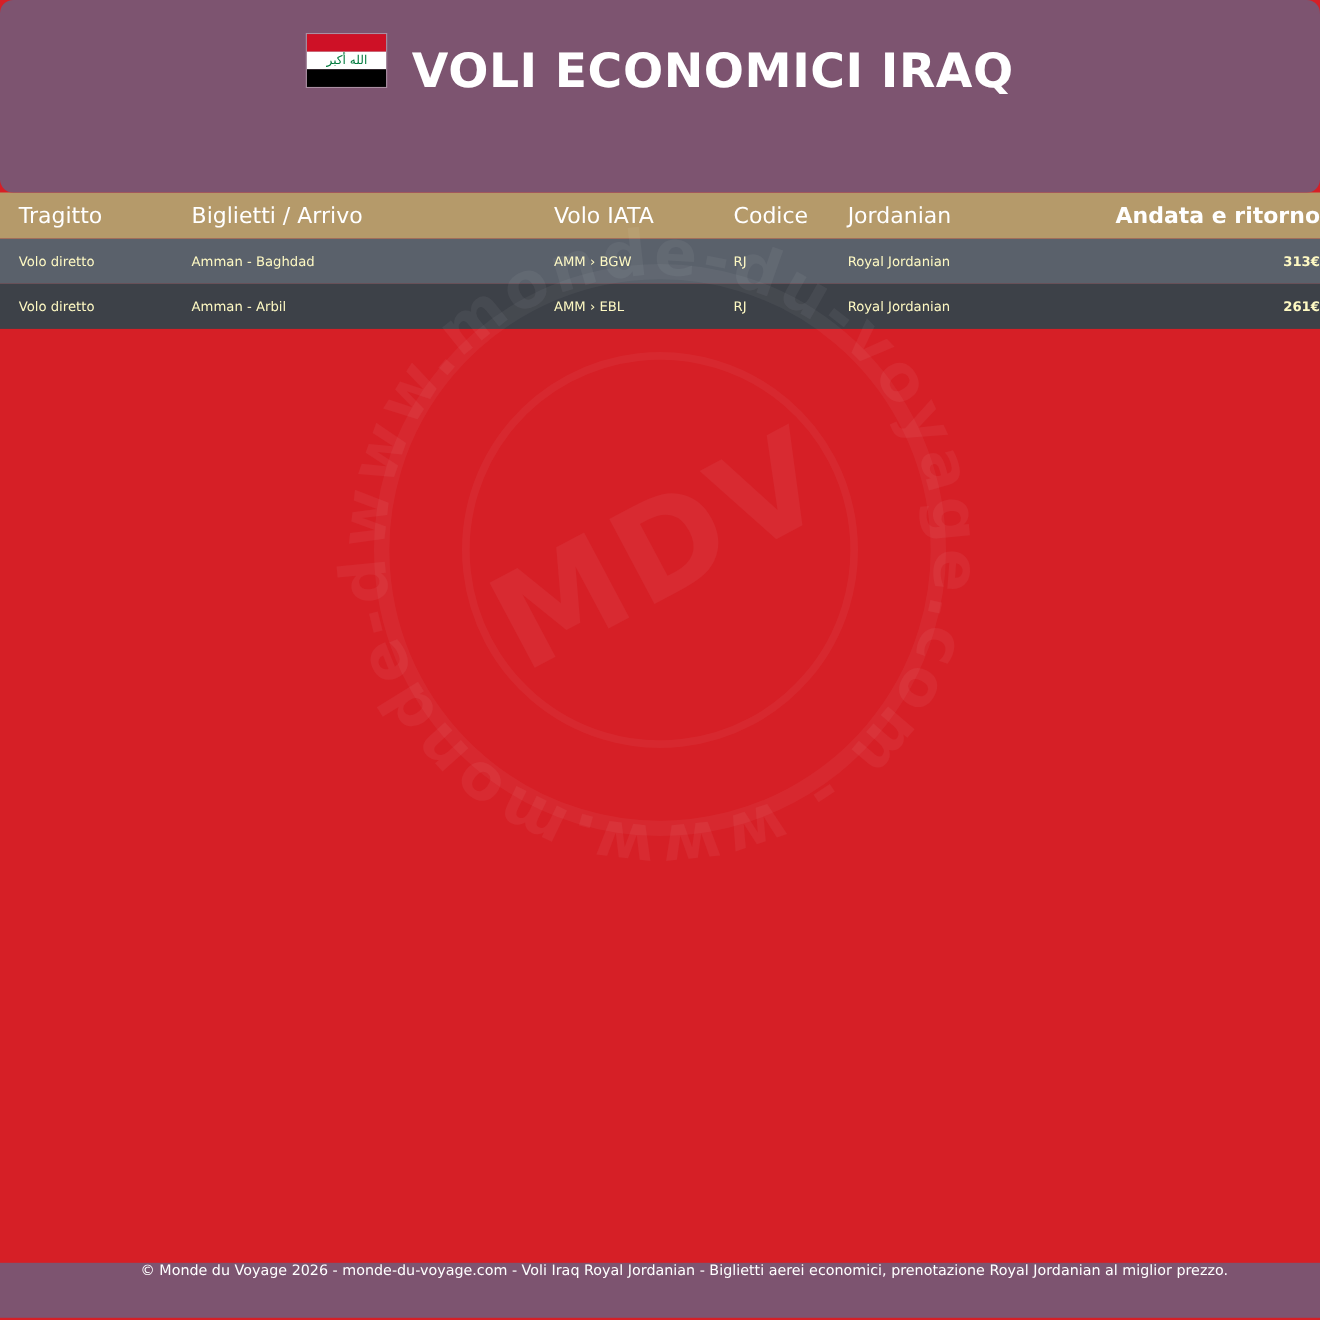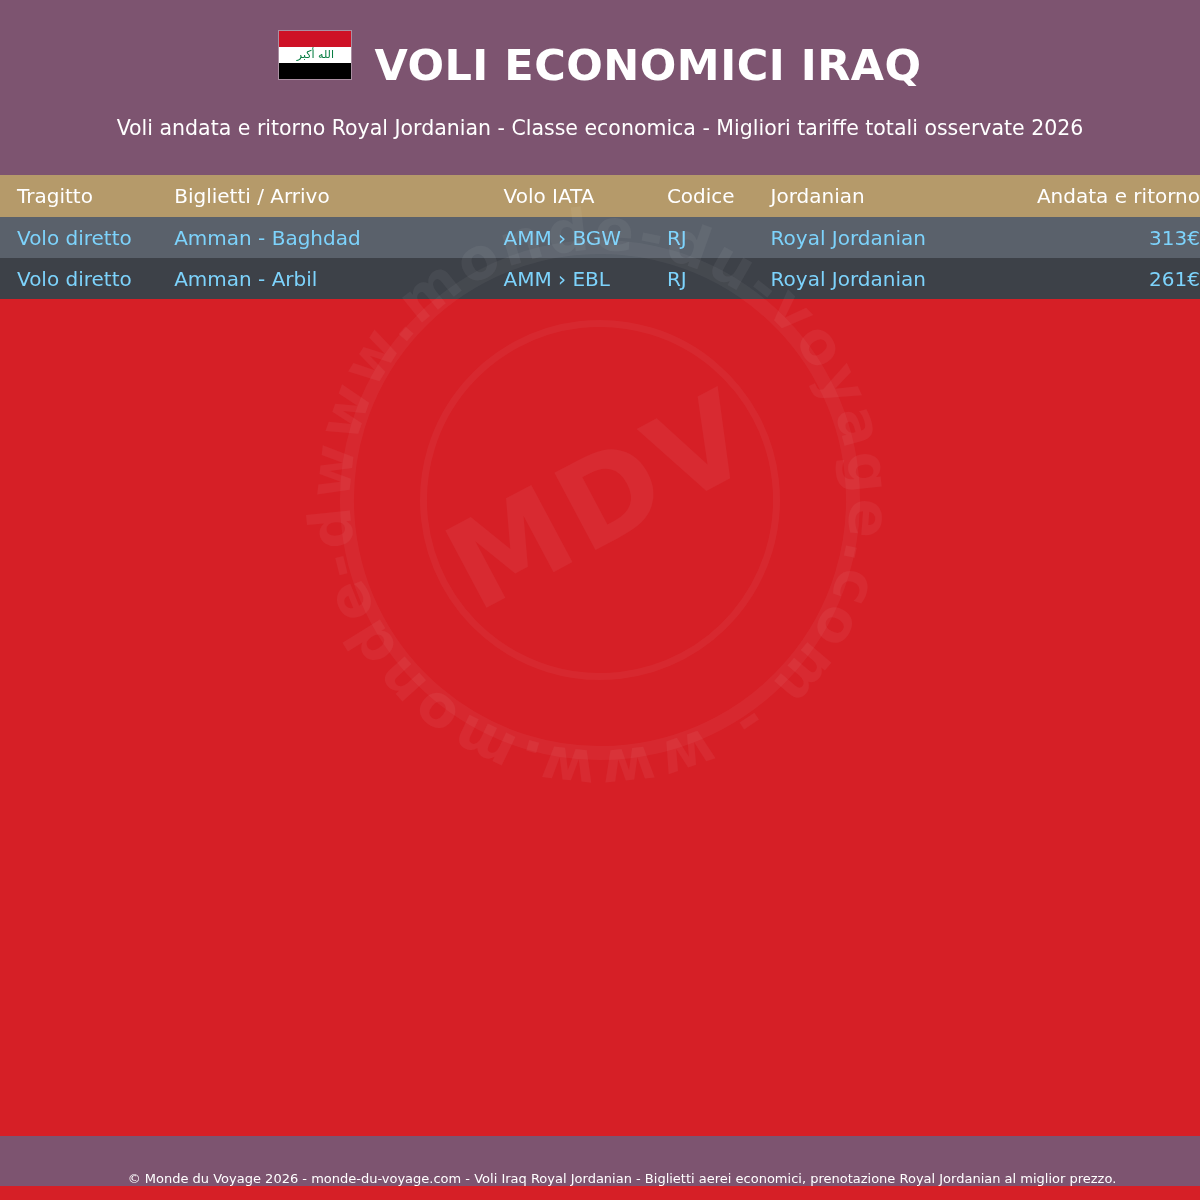--- a/index.html
+++ b/index.html
@@ -15,20 +15,21 @@
     background: #d61f26;
   }
 
   
   .header {
     position: relative;
     width: 100%;
     height: 175px;
     background: #7d5470;
     overflow: hidden;
+    border-radius: 12px;
   }
   .title-row {
     display: flex;
     align-items: center;
     justify-content: center;
     height: 110px;
     gap: 22px;
   }
   .flag {
     width: 74px; height: 50px;
@@ -78,32 +79,32 @@
     white-space: nowrap;
   }
   .row.head {
     background: #b59a6a;
     height: 42px;
     color: #ffffff;
     font-size: 20px;
   }
   .row.data {
     height: 41px;
-    color: #7dd3fc;
-    font-size: 20px;
+    color: #fef9c3;
+    font-size: 12px;
   }
   .row.data.odd  { background: #5a616b; }
   .row.data.even { background: #3d4148; }
 
   .c-tragitto   { width: 185px; padding-left: 17px; }
   .c-route      { width: 362px; padding-left: 3px; }
   .c-iata       { width: 178px; }
   .c-codice     { width: 113px; }
   .c-compagnia  { width: 248px; }
-  .c-prezzo     { width: 220px; text-align: right; padding-right: 0; }
+  .c-prezzo     { width: 220px; text-align: right; padding-right: 0; font-weight: bold; }
 
   
   .watermark {
     position: absolute;
     left: 0; top: 175px;
     width: 1200px; height: 960px;
     overflow: hidden;
     pointer-events: none;
   }
   .wm-stamp {
@@ -137,24 +138,24 @@
     fill: rgba(255,255,255,0.05);
     font-size: 58px;
     font-family: "DejaVu Sans", sans-serif;
     font-weight: bold;
     letter-spacing: 3px;
   }
 
   
   .footer {
     position: absolute;
-    bottom: 14px; left: 0;
+    bottom: 2px; left: 0;
     width: 1200px; height: 50px;
     background: #7d5470;
-    display: flex; align-items: flex-end; justify-content: center; padding-left: 44px;
+    display: flex; align-items: flex-start; justify-content: center; padding-left: 44px;
   }
   .footer-text {
     color: #ffffff;
     font-size: 13px;
     text-align: center;
   }
 </style>
 </head>
 <body>
 
@@ -163,21 +164,20 @@
   <div class="header">
     <div class="title-row">
       <div class="flag">
         <div class="band red"></div>
         <div class="band white"></div>
         <div class="band black"></div>
         <div class="script">الله أكبر</div>
       </div>
       <div class="main-title">VOLI ECONOMICI IRAQ</div>
     </div>
-    <div class="subtitle">Voli andata e ritorno Royal Jordanian - Classe economica - Migliori tariffe totali osservate 2026</div>
   </div>
 
   <div class="watermark">
     <svg class="wm-ring-text" viewBox="0 0 620 620">
       <defs>
         <path id="circlepath" d="M 310,310 m -250,0 a 250,250 0 1,1 500,0 a 250,250 0 1,1 -500,0"></path>
       </defs>
       <text>
         <textPath href="#circlepath" startOffset="0%">www.monde-du-voyage.com - www.monde-du-voyage.com -</textPath>
       </text>

